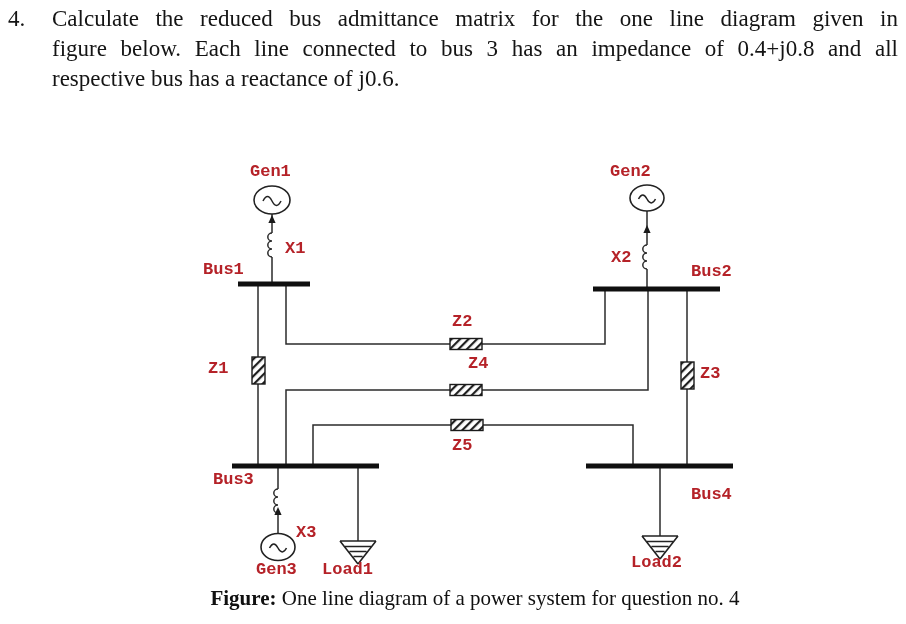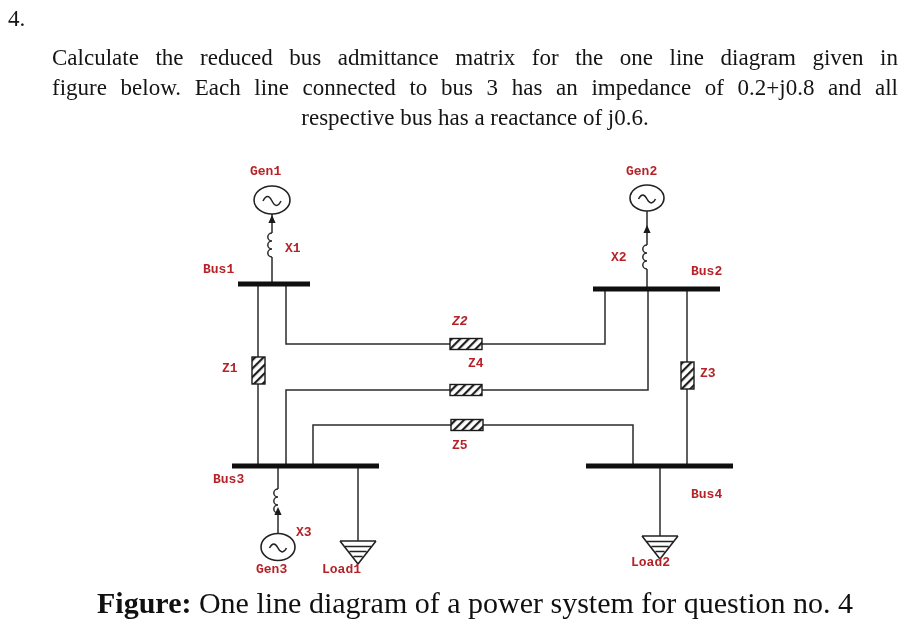--- a/index.html
+++ b/index.html
@@ -5,49 +5,49 @@
   html,body{margin:0;padding:0;}
   body{
     width:906px;height:624px;background:#ffffff;position:relative;overflow:hidden;
     font-family:"Liberation Serif", serif;color:#141414;
   }
   .page{position:absolute;inset:0;}
 
   
   .question{position:absolute;left:8px;top:4px;width:892px;font-size:23px;line-height:30px;}
   .qnum{position:absolute;left:0;top:0;}
-  .qlines{margin-left:44px;width:846px;margin-top:39px;}
+  .qlines{margin-left:44px;width:846px;}
   .qline{text-align:justify;text-align-last:justify;white-space:normal;}
-  .qline.last{text-align:center;text-align-last:auto;}
+  .qline.last{text-align:left;text-align-last:auto;}
 
   
   .dlabel{
     position:absolute;font-family:"Liberation Mono","DejaVu Sans Mono",monospace;
-    font-weight:bold;font-size:13px;line-height:19px;color:#b52228;white-space:nowrap;
+    font-weight:bold;font-size:17px;line-height:19px;color:#b52228;white-space:nowrap;
   }
 
   
   .caption{
     position:absolute;top:586px;left:0;width:906px;box-sizing:border-box;padding-left:44px;
-    text-align:center;font-size:30px;color:#101010;
+    text-align:center;font-size:21px;color:#101010;
   }
   .caption .cap-label{font-weight:bold;}
 
   svg{position:absolute;left:0;top:0;}
 </style>
 </head>
 <body>
 
 <div class="page">
 
   <div class="question">
     <span class="qnum">4.</span>
     <div class="qlines">
       <div class="qline">Calculate the reduced bus admittance matrix for the one line diagram given in</div>
-      <div class="qline">figure below. Each line connected to bus 3 has an impedance of 0.2+j0.8 and all</div>
+      <div class="qline">figure below. Each line connected to bus 3 has an impedance of 0.4+j0.8 and all</div>
       <div class="qline last">respective bus has a reactance of j0.6.</div>
     </div>
   </div>
 
   <svg width="906" height="624" viewBox="0 0 906 624">
     <defs>
       <pattern id="hatch" width="6" height="6" patternUnits="userSpaceOnUse" patternTransform="rotate(45)">
         <rect width="6" height="6" fill="#ffffff"></rect>
         <line x1="1" y1="0" x2="1" y2="6" stroke="#1f1f1f" stroke-width="2.4"></line>
       </pattern>
@@ -115,28 +115,28 @@
       </g>
     </g>
 
     <g stroke="#222222" stroke-width="1.6" fill="none">
       <path d="M340,541 H376 M345,546.5 H371 M349.5,551.5 H366.5 M353.5,556.5 H362.5 M340,541 L358,564 M376,541 L358,564"></path>
       <path d="M642,536 H678 M647,541.5 H673 M651.5,546.5 H668.5 M655.5,551.5 H664.5 M642,536 L660,559 M678,536 L660,559"></path>
     </g>
   </svg>
 
   <div class="dlabel" style="left:250px;top:162px;">Gen1</div>
-  <div class="dlabel" style="left:626px;top:162px;text-align:center;">Gen2</div>
+  <div class="dlabel" style="left:610px;top:162px;text-align:center;">Gen2</div>
   <div class="dlabel" style="left:285px;top:239px;">X1</div>
   <div class="dlabel" style="left:611px;top:248px;">X2</div>
   <div class="dlabel" style="left:203px;top:260px;">Bus1</div>
   <div class="dlabel" style="left:691px;top:262px;">Bus2</div>
-  <div class="dlabel" style="left:452px;top:312px;font-style:italic;">Z2</div>
+  <div class="dlabel" style="left:452px;top:312px;">Z2</div>
   <div class="dlabel" style="left:452px;top:354px;margin-left:16px;">Z4</div>
-  <div class="dlabel" style="left:222px;top:359px;">Z1</div>
+  <div class="dlabel" style="left:208px;top:359px;">Z1</div>
   <div class="dlabel" style="left:700px;top:364px;">Z3</div>
   <div class="dlabel" style="left:452px;top:436px;font-family:Liberation Mono, monospace;">Z5</div>
   <div class="dlabel" style="left:213px;top:470px;text-align:right;">Bus3</div>
   <div class="dlabel" style="left:691px;top:469px;margin-top:16px;">Bus4</div>
   <div class="dlabel" style="left:296px;top:489px;margin-top:34px;">X3</div>
   <div class="dlabel" style="left:256px;top:560px;">Gen3</div>
   <div class="dlabel" style="left:322px;top:560px;">Load1</div>
   <div class="dlabel" style="left:631px;top:553px;">Load2</div>
 
   <div class="caption">

